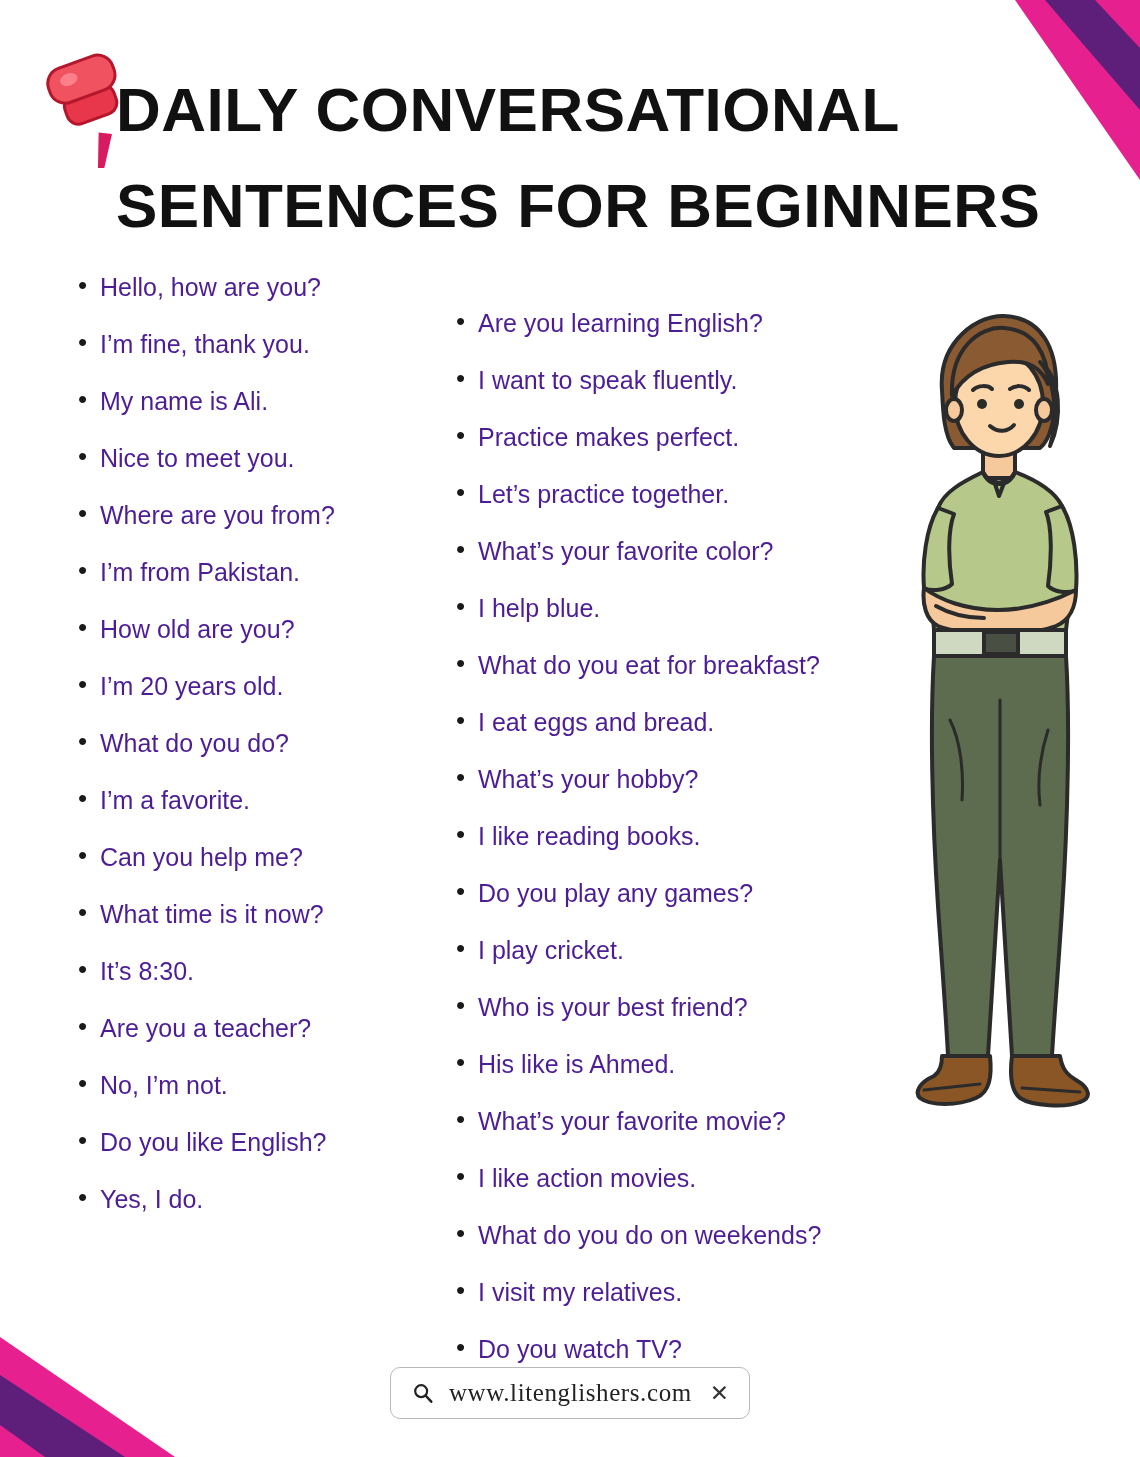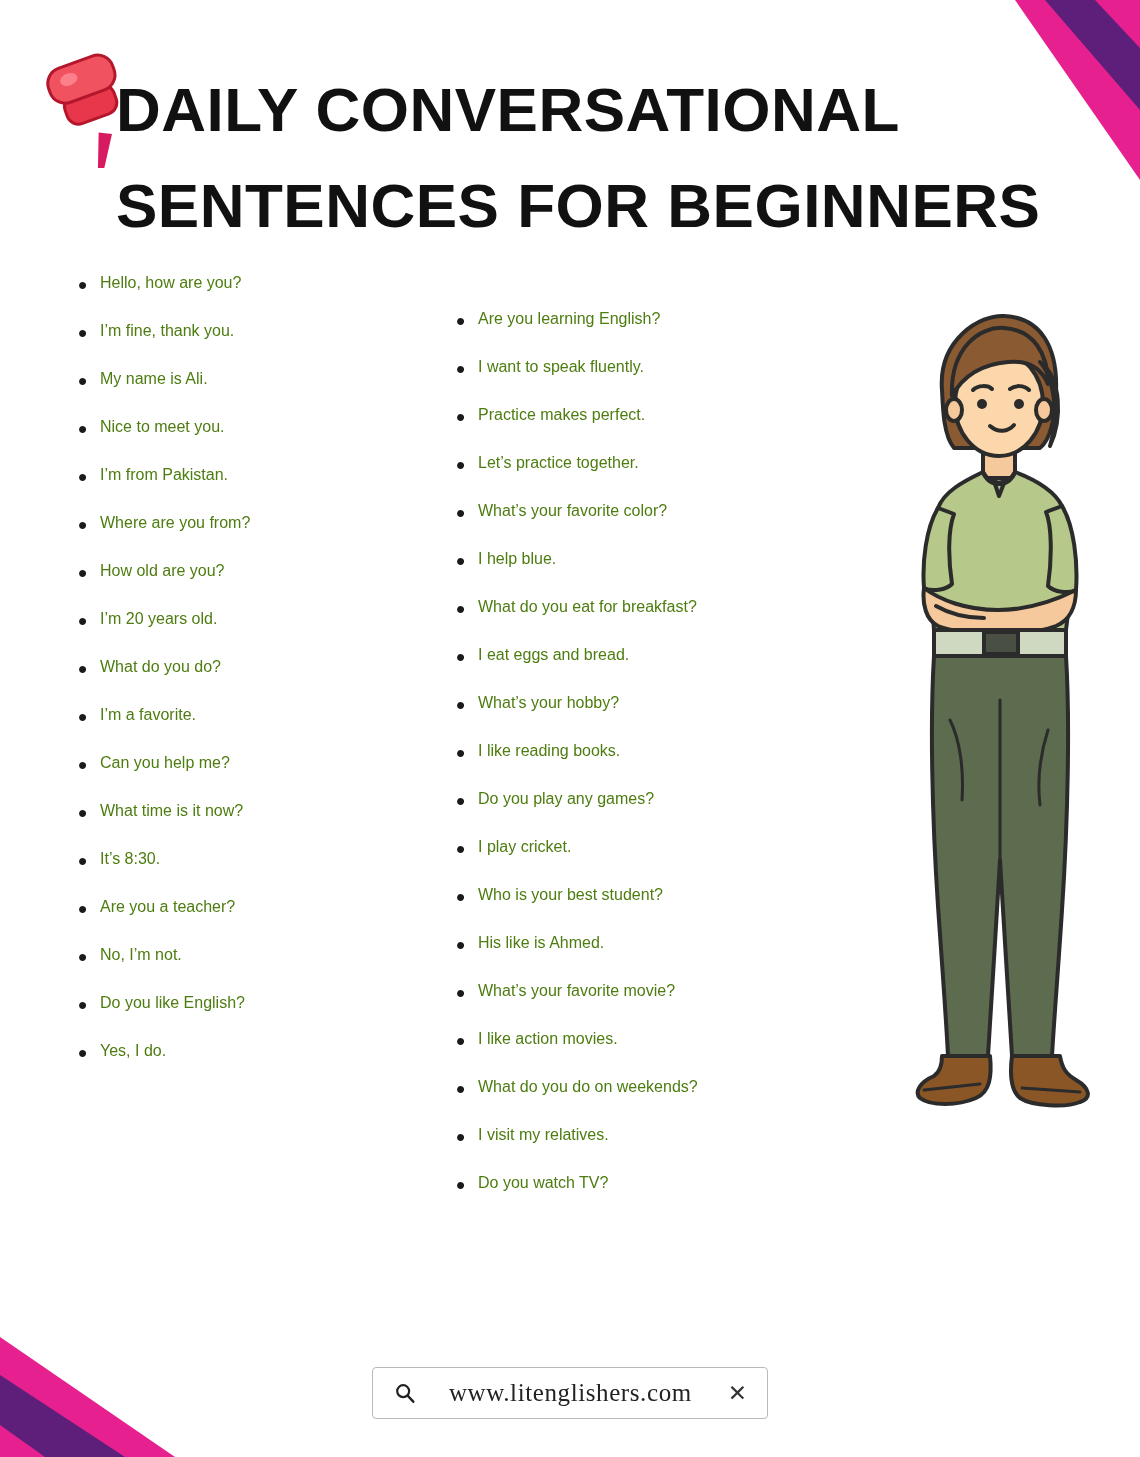--- a/index.html
+++ b/index.html
@@ -76,22 +76,22 @@
     margin-top: 36px;
   }
   ul.sentences {
     list-style: none;
     margin: 0;
     padding: 0;
   }
   ul.sentences li {
     position: relative;
     padding-left: 30px;
-    font-size: 16px;
-    color: #4d7c0f;
+    font-size: 25px;
+    color: #4c1d95;
     line-height: 1.0;
     margin-bottom: 32px;
     white-space: nowrap;
   }
   ul.sentences li::before {
     content: "•";
     position: absolute;
     left: 8px;
     top: -3px;
     font-size: 26px;
@@ -112,23 +112,23 @@
     position: absolute;
     left: 0;
     right: 0;
     bottom: 38px;
     display: flex;
     justify-content: center;
   }
   .url-pill {
     display: flex;
     align-items: center;
-    gap: 32px;
+    gap: 14px;
     border: 1.5px solid #b9b9b9;
-    border-radius: 4px;
+    border-radius: 10px;
     padding: 11px 20px;
     background: #ffffff;
   }
   .url-text {
     font-family: "Liberation Serif", serif;
     font-size: 25px;
     letter-spacing: 0.6px;
     color: #222222;
   }
   .pill-icon {
@@ -174,22 +174,22 @@
   <div class="title-line">SENTENCES FOR BEGINNERS</div>
 </div>
 
 <div class="content">
   <div class="col">
     <ul class="sentences">
       <li>Hello, how are you?</li>
       <li>I’m fine, thank you.</li>
       <li>My name is Ali.</li>
       <li>Nice to meet you.</li>
+      <li>Where are you from?</li>
       <li>I’m from Pakistan.</li>
-      <li>Where are you from?</li>
       <li>How old are you?</li>
       <li>I’m 20 years old.</li>
       <li>What do you do?</li>
       <li>I’m a favorite.</li>
       <li>Can you help me?</li>
       <li>What time is it now?</li>
       <li>It’s 8:30.</li>
       <li>Are you a teacher?</li>
       <li>No, I’m not.</li>
       <li>Do you like English?</li>
@@ -203,21 +203,21 @@
       <li>Practice makes perfect.</li>
       <li>Let’s practice together.</li>
       <li>What’s your favorite color?</li>
       <li>I help blue.</li>
       <li>What do you eat for breakfast?</li>
       <li>I eat eggs and bread.</li>
       <li>What’s your hobby?</li>
       <li>I like reading books.</li>
       <li>Do you play any games?</li>
       <li>I play cricket.</li>
-      <li>Who is your best student?</li>
+      <li>Who is your best friend?</li>
       <li>His like is Ahmed.</li>
       <li>What’s your favorite movie?</li>
       <li>I like action movies.</li>
       <li>What do you do on weekends?</li>
       <li>I visit my relatives.</li>
       <li>Do you watch TV?</li>
     </ul>
   </div>
 </div>
 

